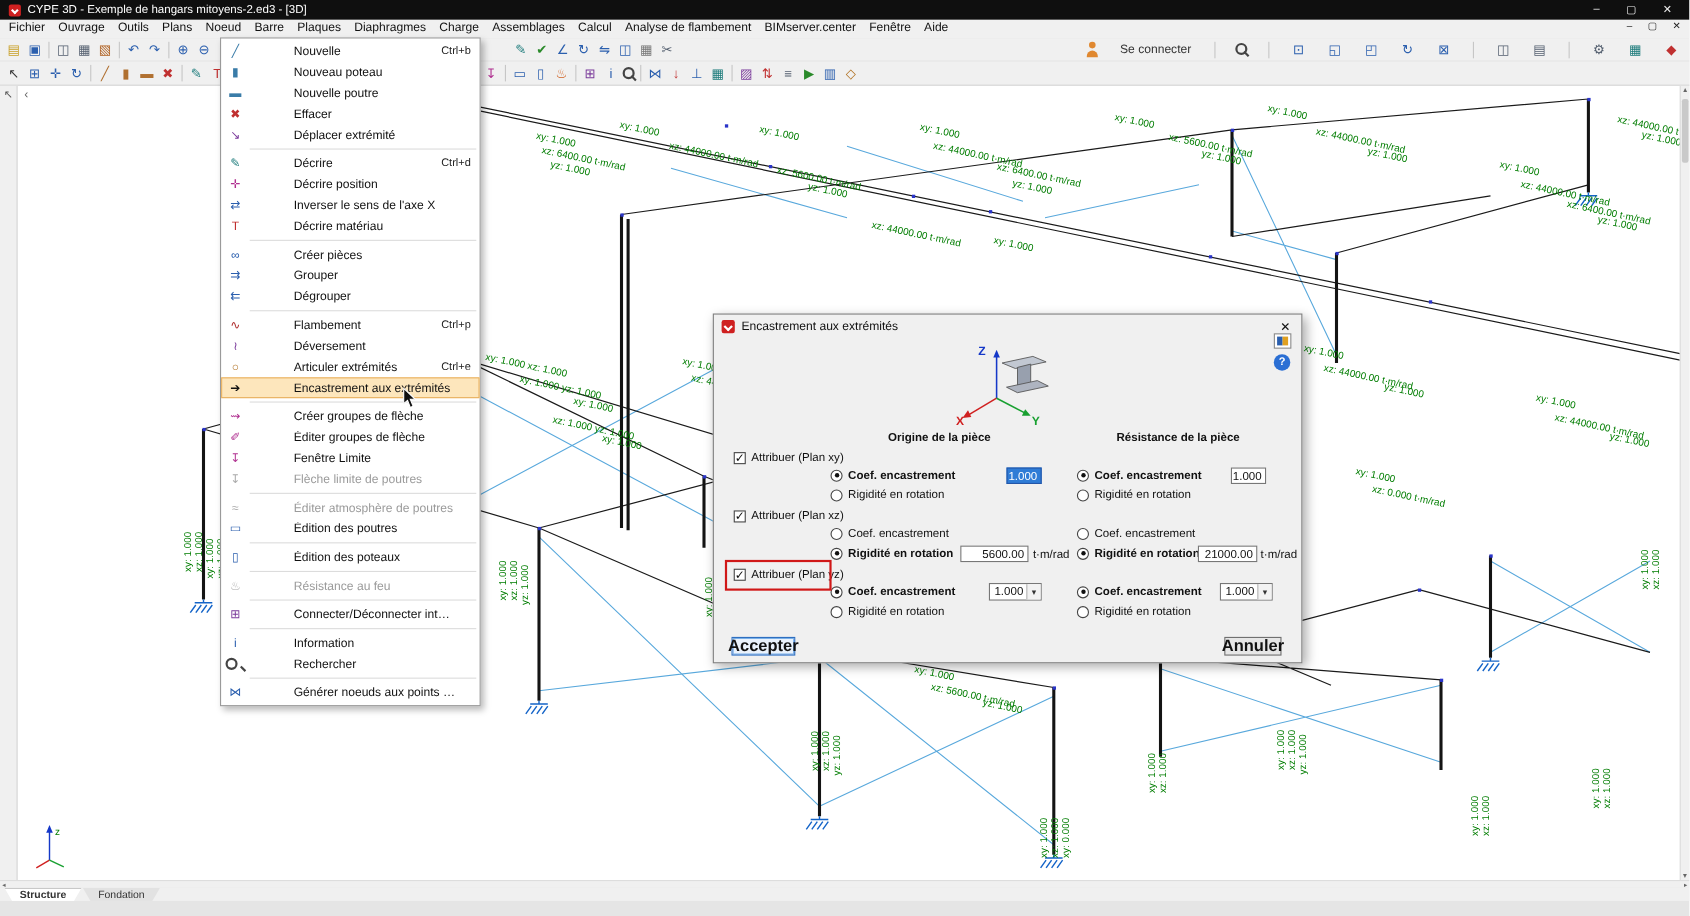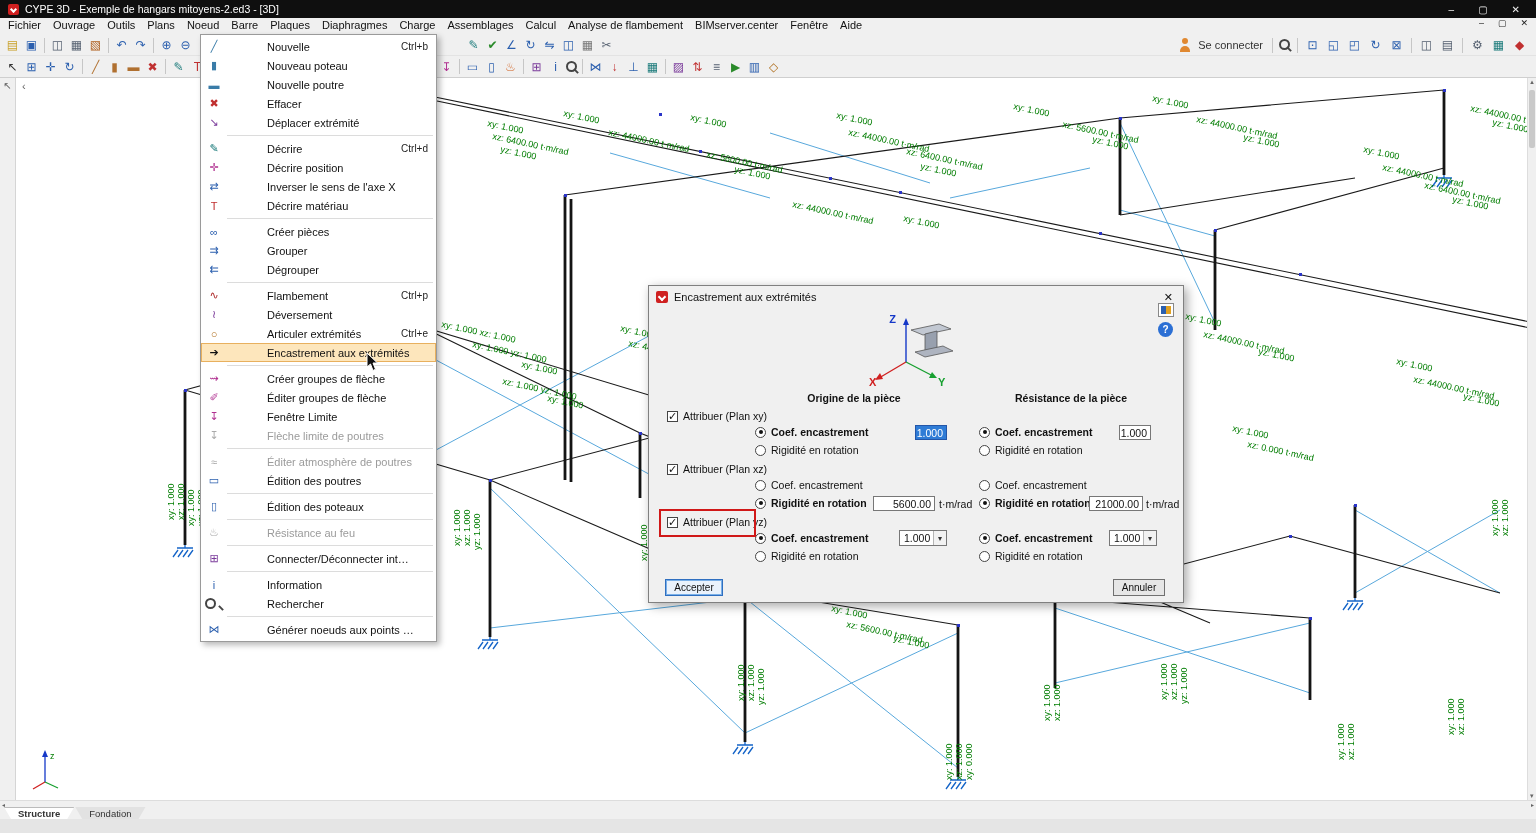--- a/index.html
+++ b/index.html
@@ -13,21 +13,21 @@
   .tb-icon{width:11px;height:11px;background:#cf2020;border-radius:2px;position:relative;flex:none;}
   .tb-icon::after{content:"";position:absolute;inset:3px;border-left:2px solid #fff;border-bottom:2px solid #fff;transform:rotate(-45deg);}
   .win-controls{margin-left:auto;display:flex;gap:24px;font-size:10px;color:#eee;padding-right:8px;}
   .menubar{position:absolute;left:0;right:0;top:18px;height:17px;background:#f0f0f0;display:flex;align-items:flex-start;padding-left:2px;}
   .mb-item{padding:1px 6px;white-space:nowrap;}
   .mdi{margin-left:auto;display:flex;gap:14px;padding-right:8px;font-size:9px;color:#222;}
   .toolbar{position:absolute;left:0;right:0;background:#f0f0f0;display:flex;align-items:center;padding:0 3px;}
   #tb1{top:35px;height:21px;border-bottom:1px solid #e3e3e3;}
   #tb2{top:56px;height:22px;border-bottom:1px solid #cfcfcf;}
   .t-left,.t-mid{display:flex;align-items:center;}
-  .t-right{margin-left:auto;display:flex;align-items:center;gap:2px;padding-right:4px;}
+  .t-right{margin-left:auto;display:flex;align-items:center;gap:14px;padding-right:4px;}
   .ticon{width:19px;height:17px;display:inline-flex;align-items:center;justify-content:center;font-size:12px;flex:none;}
   .tsep{width:1px;height:15px;background:#c6c6c6;margin:0 3px;flex:none;}
   .tlabel{font-size:11px;color:#333;margin:0 4px;white-space:nowrap;}
   .mag{position:relative;width:14px;height:14px;display:inline-block;}
   .mag::before{content:"";position:absolute;top:1px;left:1px;width:7px;height:7px;border:2px solid #444;border-radius:50%;}
   .mag::after{content:"";position:absolute;width:6px;height:2px;background:#444;transform:rotate(45deg);right:0;bottom:2px;}
   .person{position:relative;width:14px;height:14px;display:inline-block;}
   .person::before{content:"";position:absolute;top:0;left:4px;width:6px;height:6px;border-radius:50%;background:#e08830;}
   .person::after{content:"";position:absolute;bottom:0;left:2px;width:10px;height:6px;border-radius:5px 5px 0 0;background:#e08830;}
 
@@ -77,21 +77,21 @@
   .cbx{width:11px;height:11px;border:1px solid #444;background:#fff;position:relative;flex:none;}
   .cbx.on::after{content:"✓";position:absolute;left:0;top:-2px;font-size:11px;color:#111;}
   .rad{width:11px;height:11px;border:1px solid #444;border-radius:50%;background:#fff;position:relative;flex:none;}
   .rad.on::after{content:"";position:absolute;inset:2.5px;border-radius:50%;background:#111;}
   .vbox{position:absolute;height:15px;border:1px solid #777;background:#fff;display:flex;align-items:center;justify-content:flex-end;padding:0 3px;font-size:10.5px;}
   .vbox.sel{background:#2f7cd6;color:#fff;border-color:#2356a8;}
   .unit{position:absolute;font-size:10.5px;}
   .combo{position:absolute;height:16px;border:1px solid #777;background:#fff;display:flex;align-items:center;padding-left:4px;font-size:10.5px;}
   .combo .ca{margin-left:auto;width:13px;align-self:stretch;display:flex;align-items:center;justify-content:center;background:#f2f2f2;border-left:1px solid #b5b5b5;font-size:8px;color:#333;}
   .combo .ca::after{content:"▾";}
-  .btn{position:absolute;height:17px;border:1px solid #707070;background:#e6e6e6;display:flex;align-items:center;justify-content:center;font-size:10px;}
+  .btn{position:absolute;height:17px;border:1px solid #707070;background:#e6e6e6;display:flex;align-items:center;justify-content:center;font-size:15px;font-weight:bold;}
   .btn.primary{border:1px solid #2f6fc0;box-shadow:inset 0 0 0 1px #7ab0e8;background:#eaf2fc;}
   .redbox{position:absolute;border:2px solid #d01818;z-index:3;}
   .dlg-side{position:absolute;left:1158px;top:303px;z-index:40;display:flex;flex-direction:column;gap:5px;}
   .side-media{width:16px;height:14px;background:#fff;border:1px solid #888;position:relative;}
   .side-media::before{content:"";position:absolute;left:2px;top:2px;width:5px;height:8px;background:#2b5fae;}
   .side-media::after{content:"";position:absolute;right:2px;top:2px;width:5px;height:8px;background:#e0a020;}
   .side-help{width:15px;height:15px;border-radius:50%;background:#2b6fd4;color:#fff;font-size:10px;font-weight:bold;display:flex;align-items:center;justify-content:center;}
 </style>
 </head>
 <body>

